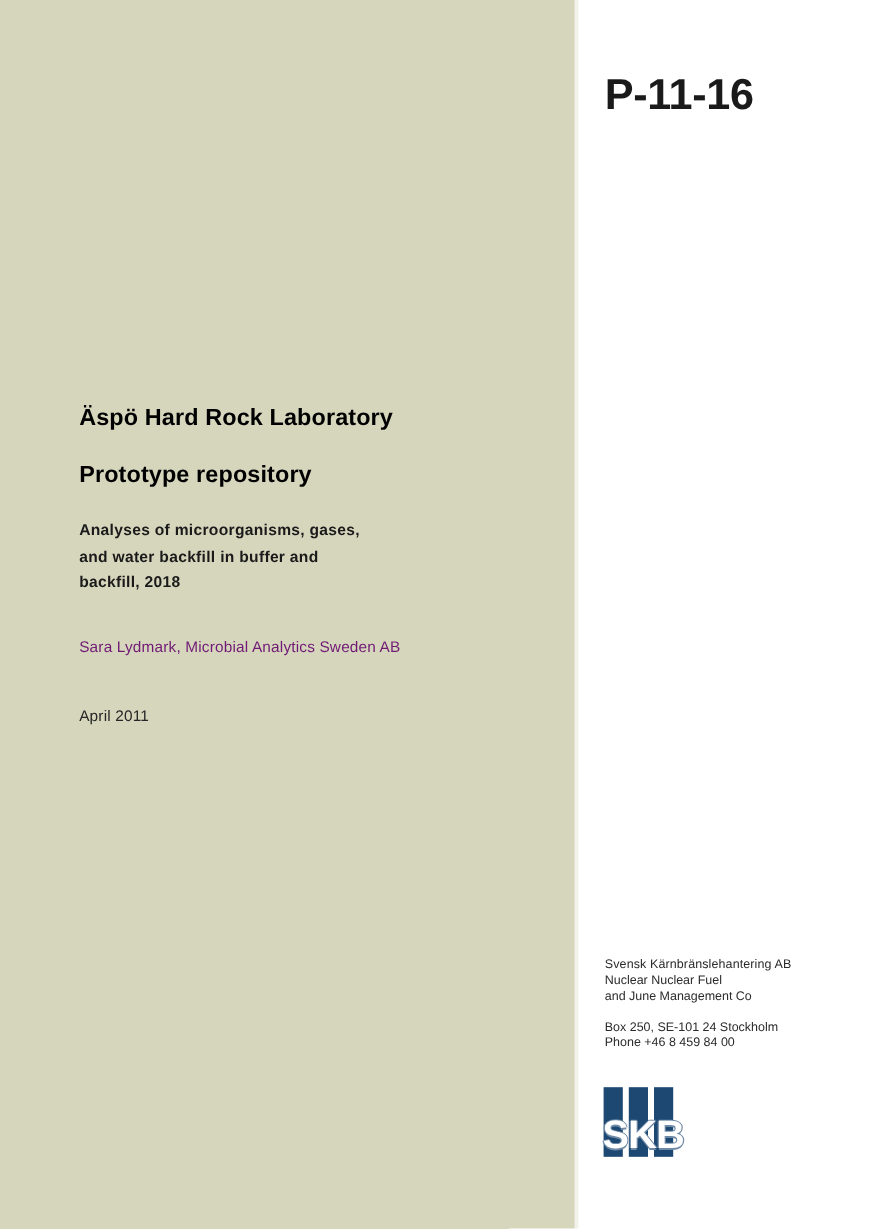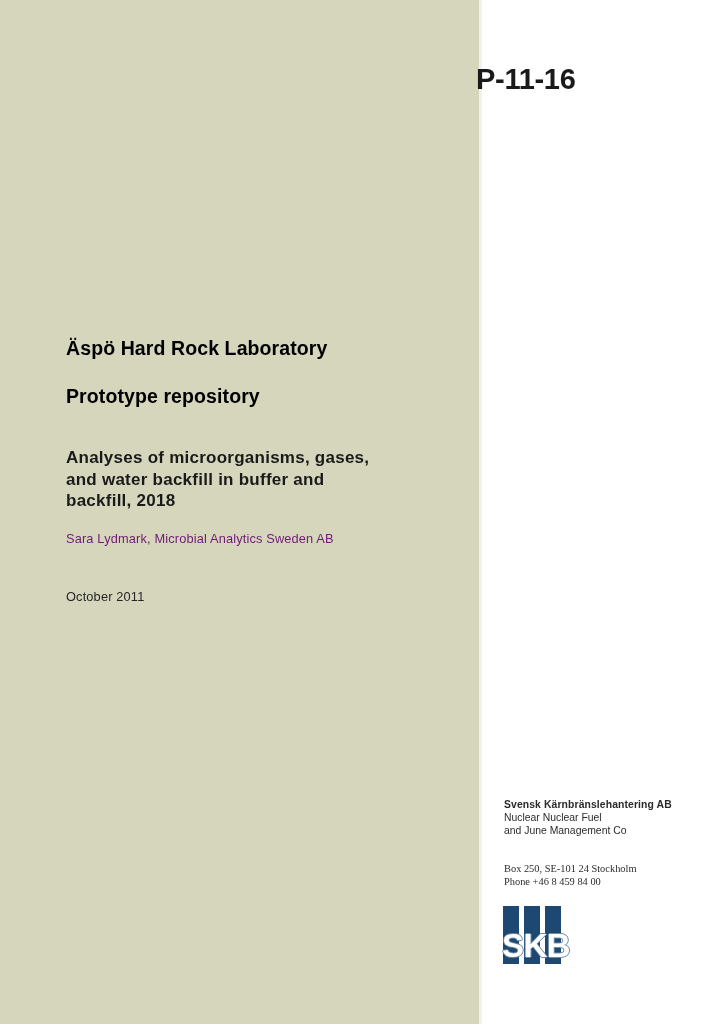--- a/index.html
+++ b/index.html
@@ -31,23 +31,23 @@
     left: 479px;
     top: 0;
     width: 3px;
     height: 1024px;
     background: #f2f2ea;
   }
 
   
   #report-number {
     position: absolute;
-    left: 476px;
+    left: 504px;
     top: 62px;
-    font-size: 29px;
+    font-size: 36px;
     font-weight: bold;
     letter-spacing: -0.3px;
     color: #1a1a1a;
     line-height: 34px;
     white-space: nowrap;
   }
 
   
   #title-block {
     position: absolute;
@@ -61,22 +61,22 @@
     font-weight: bold;
     color: #000000;
     letter-spacing: 0.1px;
     line-height: 24px;
     white-space: nowrap;
   }
   .doc-title {
     margin-top: 24px;
   }
   #subtitle {
-    margin-top: 39px;
-    font-size: 17px;
+    margin-top: 23px;
+    font-size: 13px;
     font-weight: bold;
     color: #1a1a1a;
     line-height: 21.5px;
     letter-spacing: 0.25px;
   }
   #subtitle .sub-line {
     display: block;
     white-space: nowrap;
   }
 
@@ -105,31 +105,30 @@
   #publisher {
     position: absolute;
     left: 504px;
     top: 798px;
     width: 200px;
     font-size: 10.4px;
     color: #2b2b2b;
     line-height: 13.2px;
   }
   #publisher .pub-name {
-    font-weight: bold;
+    font-weight: normal;
     white-space: nowrap;
     letter-spacing: 0.1px;
   }
   #publisher .pub-line {
     display: block;
     white-space: nowrap;
   }
   #publisher .pub-address {
-    margin-top: 24px;
-    font-family: Liberation Serif, serif;
+    margin-top: 12px;
   }
 
   
   #skb-logo {
     position: absolute;
     left: 503px;
     top: 906px;
     width: 40px;
     height: 58px;
   }
@@ -177,21 +176,21 @@
     <div class="doc-title">Prototype repository</div>
     <div id="subtitle">
       <span class="sub-line">Analyses of microorganisms, gases,</span>
       <span class="sub-line">and water backfill in buffer and</span>
       <span class="sub-line">backfill, 2018</span>
     </div>
   </div>
 
   <div id="author">Sara Lydmark, Microbial Analytics Sweden AB</div>
 
-  <div id="date">October 2011</div>
+  <div id="date">April 2011</div>
 
   <div id="publisher">
     <span class="pub-name">Svensk Kärnbränslehantering AB</span>
     <span class="pub-line">Nuclear Nuclear Fuel</span>
     <span class="pub-line">and June Management Co</span>
     <div class="pub-address">
       <span class="pub-line">Box 250, SE-101 24 Stockholm</span>
       <span class="pub-line">Phone +46 8 459 84 00</span>
     </div>
   </div>

